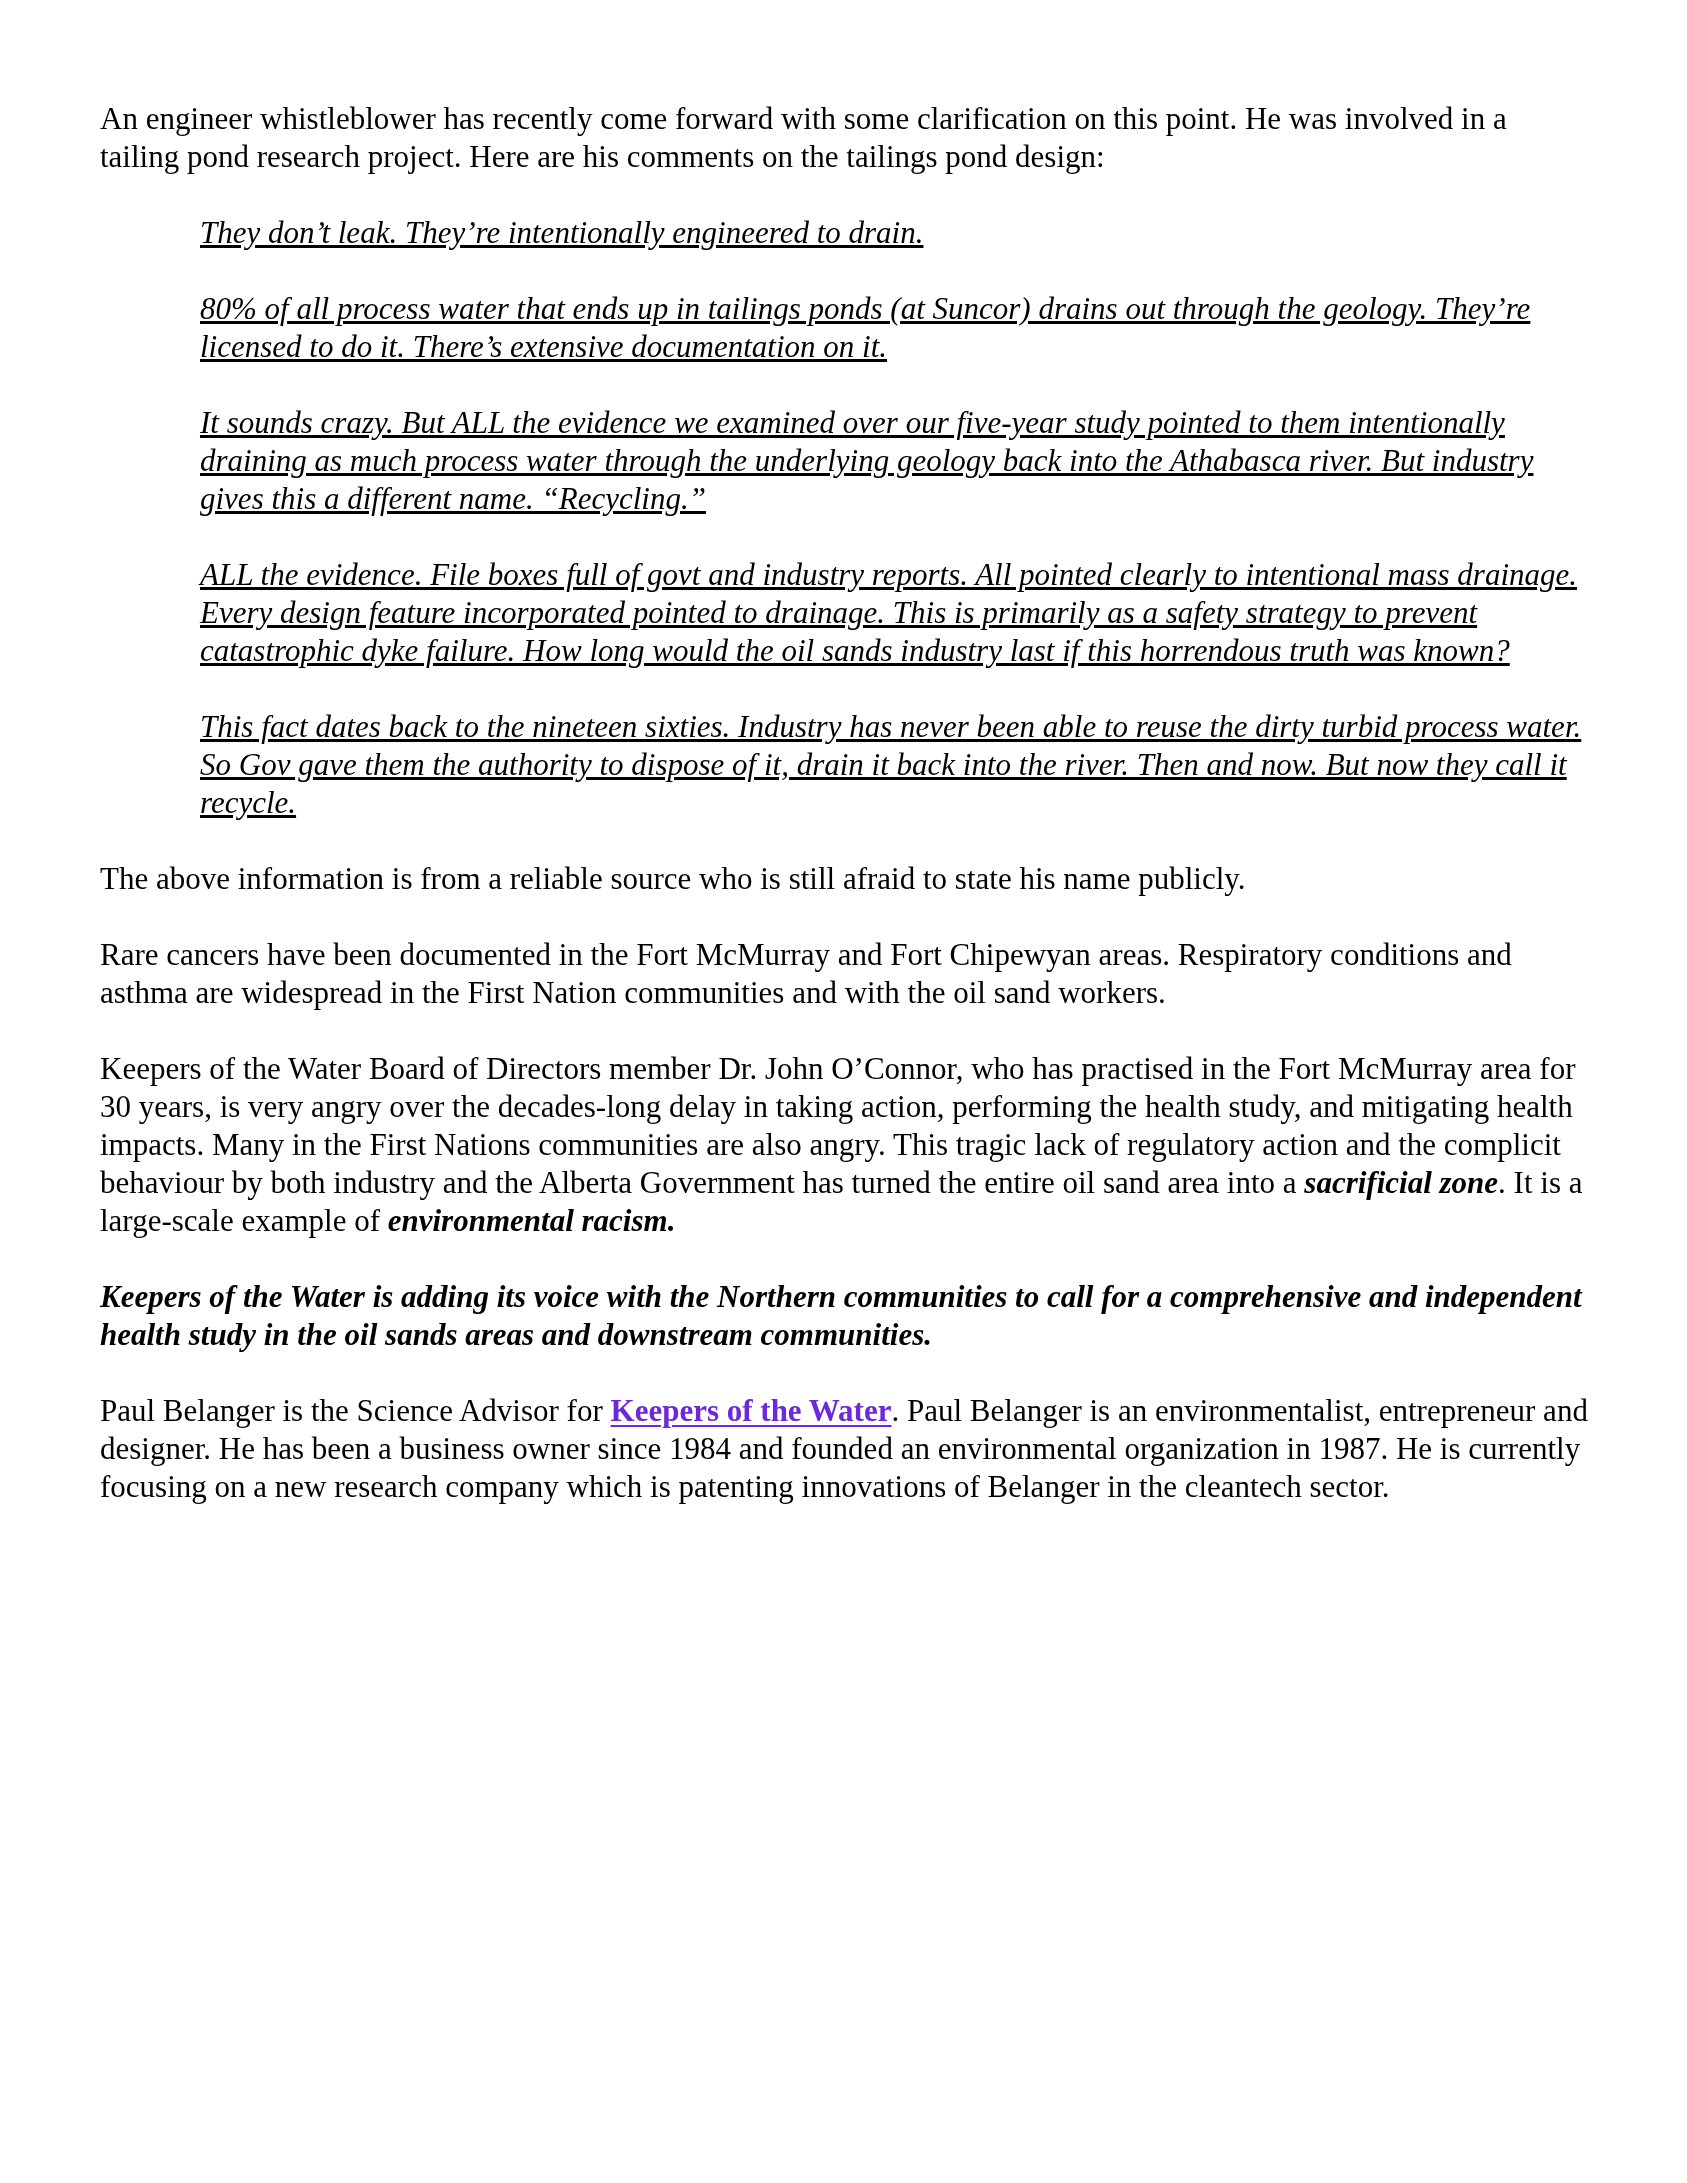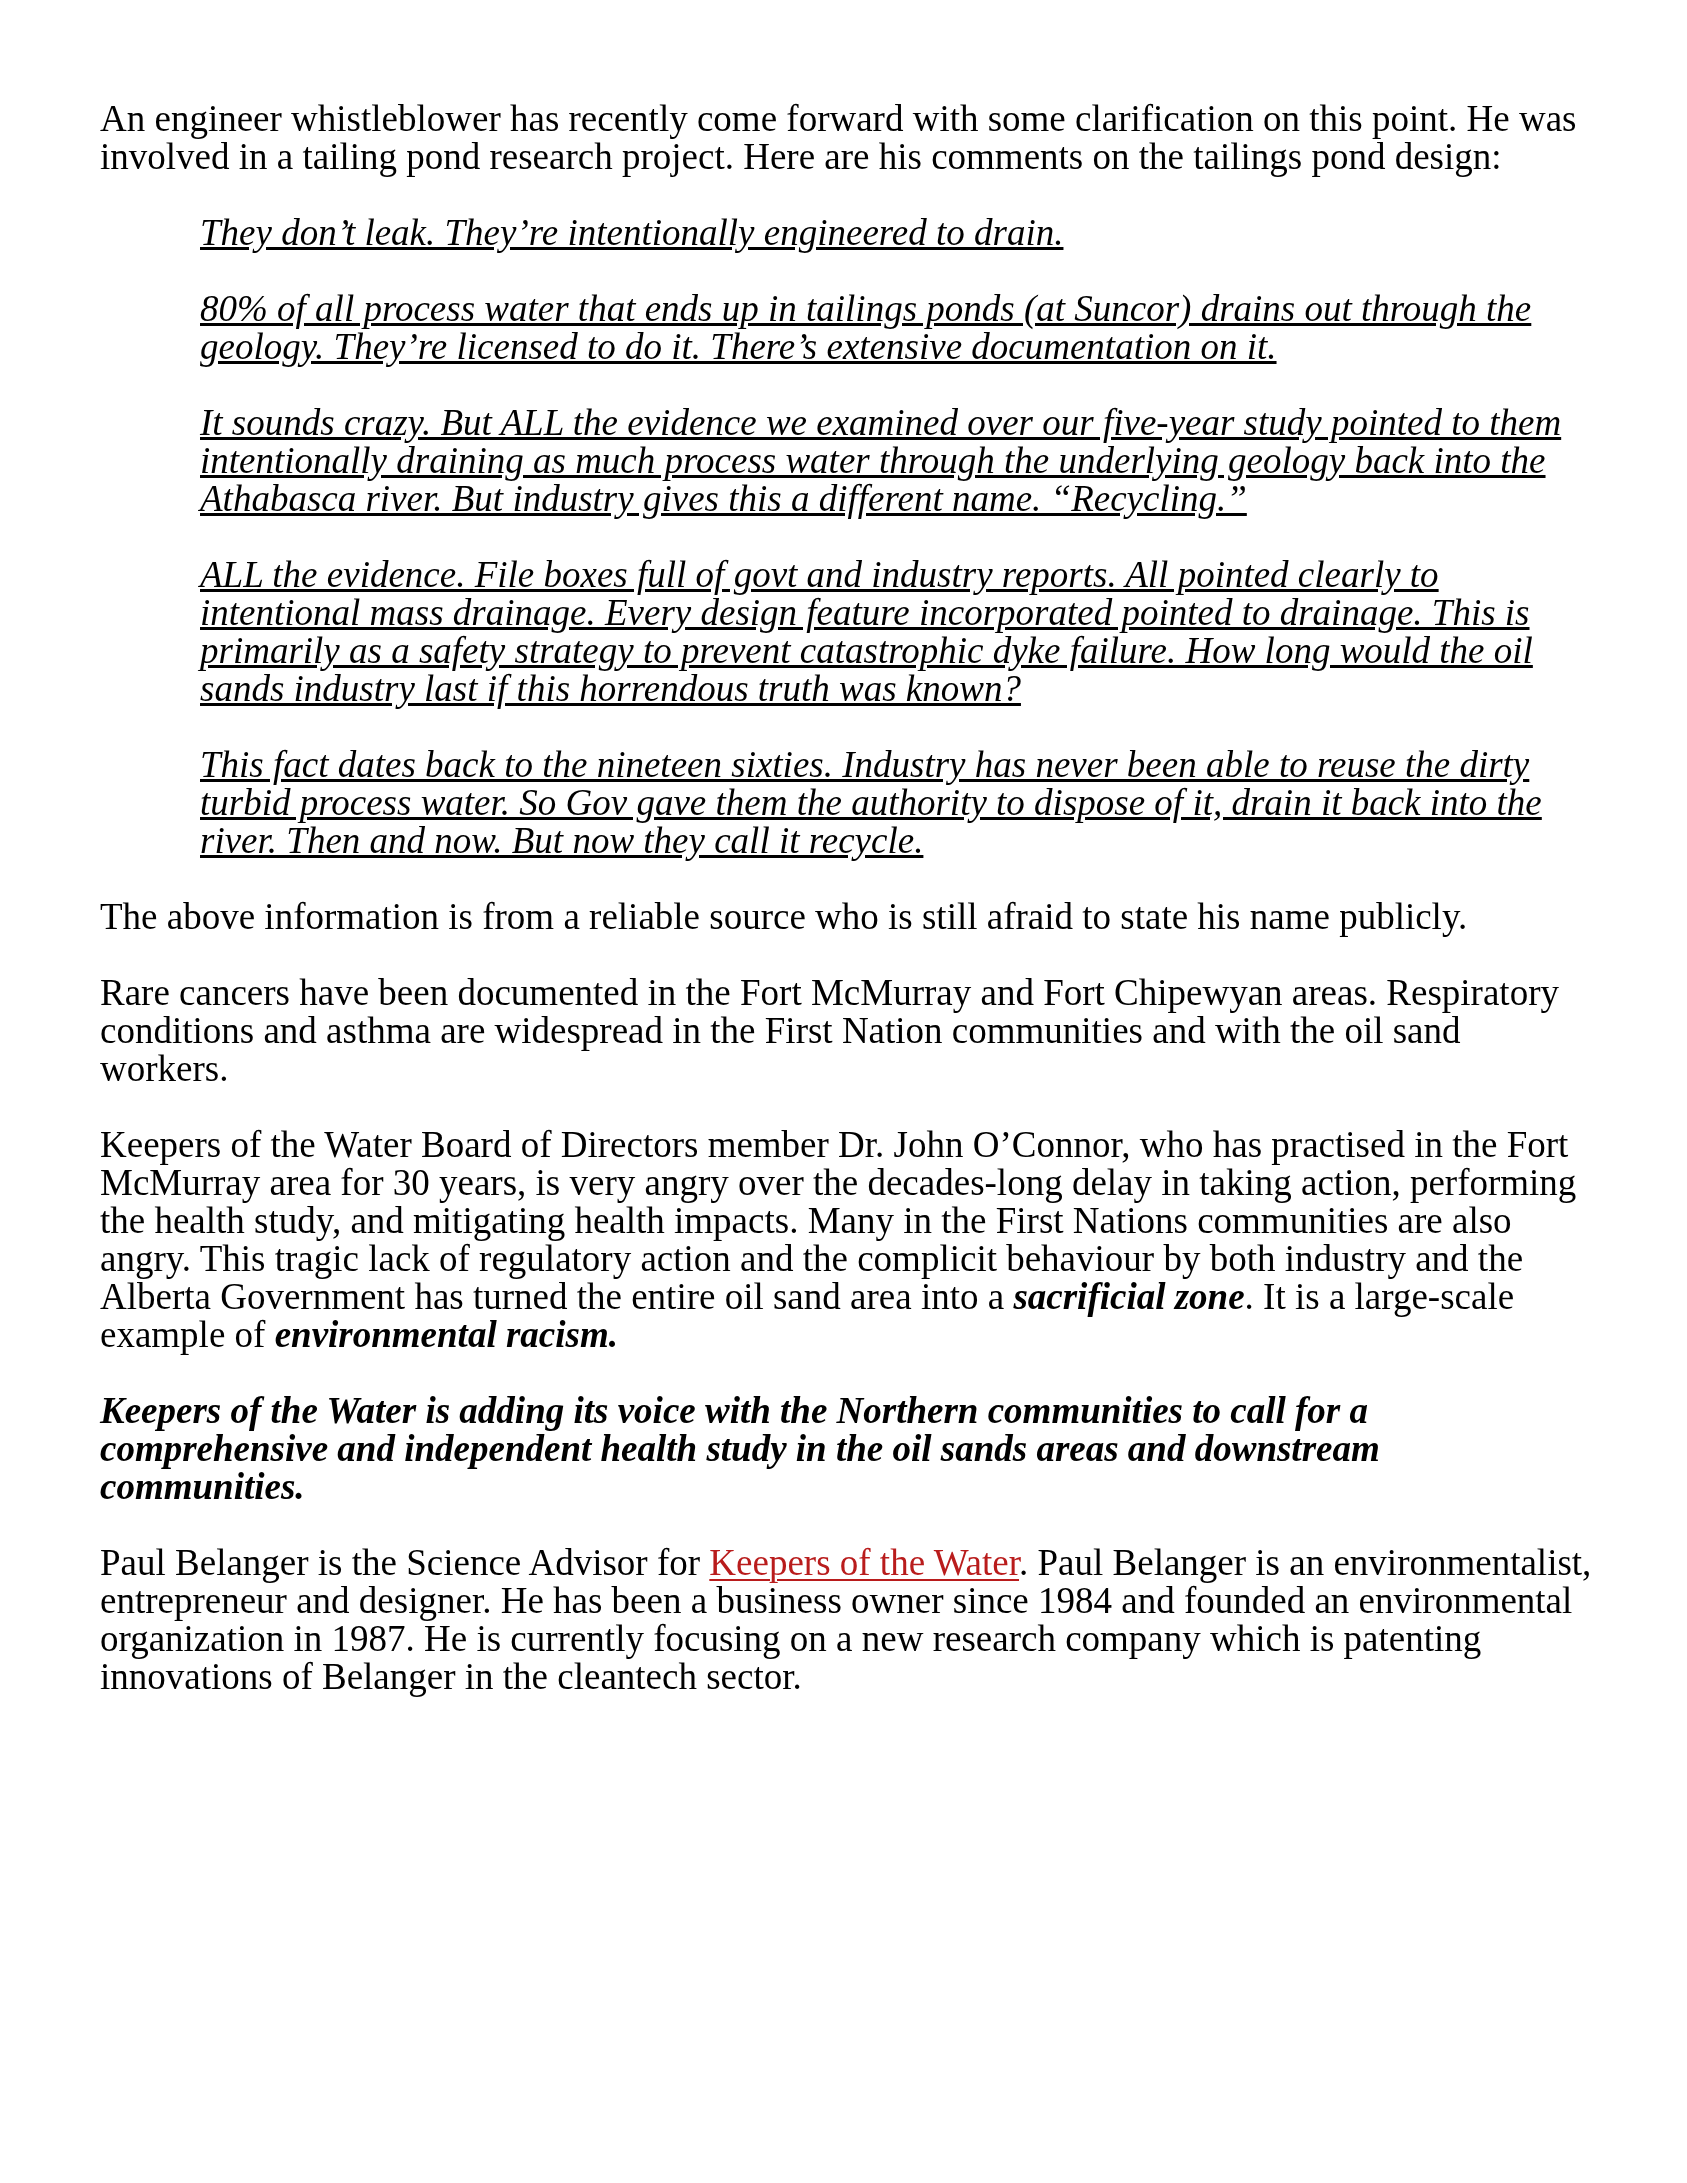--- a/index.html
+++ b/index.html
@@ -15,36 +15,37 @@
       color: #000000;
       font-family: "Liberation Serif", "DejaVu Serif", serif;
     }
     .page {
       position: absolute;
       left: 100px;
       top: 100px;
       width: 1492px;
     }
     .para {
-      font-size: 37px;
+      font-size: 31px;
       line-height: 38px;
       margin: 0 0 38px 0;
       white-space: normal;
     }
     .quote {
       margin-left: 100px;
       font-style: italic;
       text-decoration: underline;
     }
     .bold { font-weight: bold; font-style: italic; }
     .link {
-      color: #b91c1c;
+      color: #6d28d9;
       text-decoration: underline;
       text-decoration-thickness: 2px;
       text-underline-offset: 4px;
+      font-weight: bold;
     }
   </style>
 </head>
 <body>
 
 <div class="page">
 
   <p class="para">An engineer whistleblower has recently come forward with some clarification on this point. He was involved in a tailing pond research project. Here are his comments on the tailings pond design:</p>
 
   <div>

